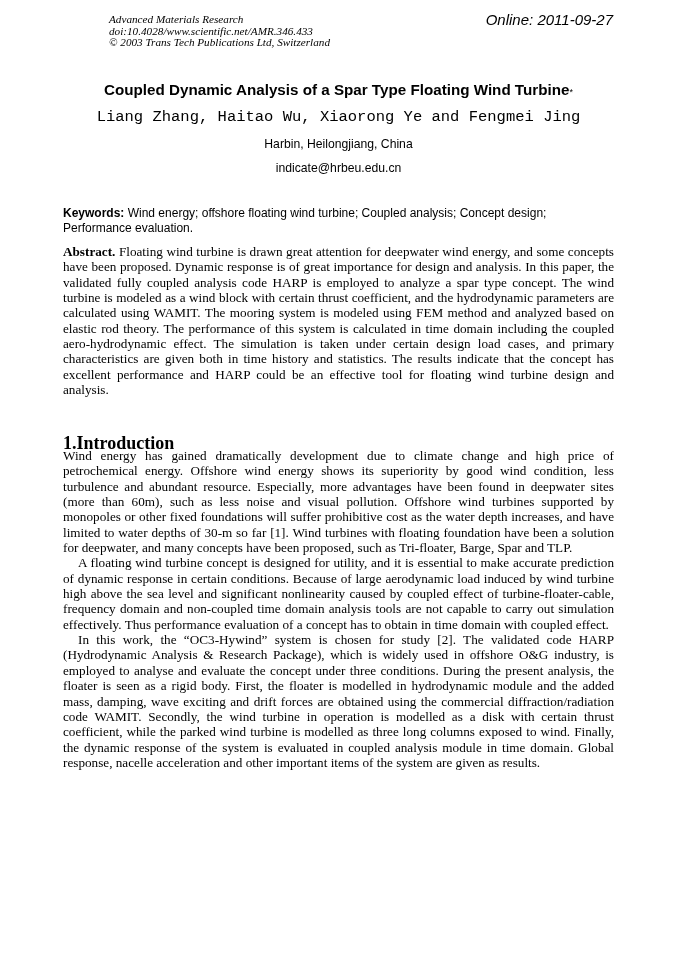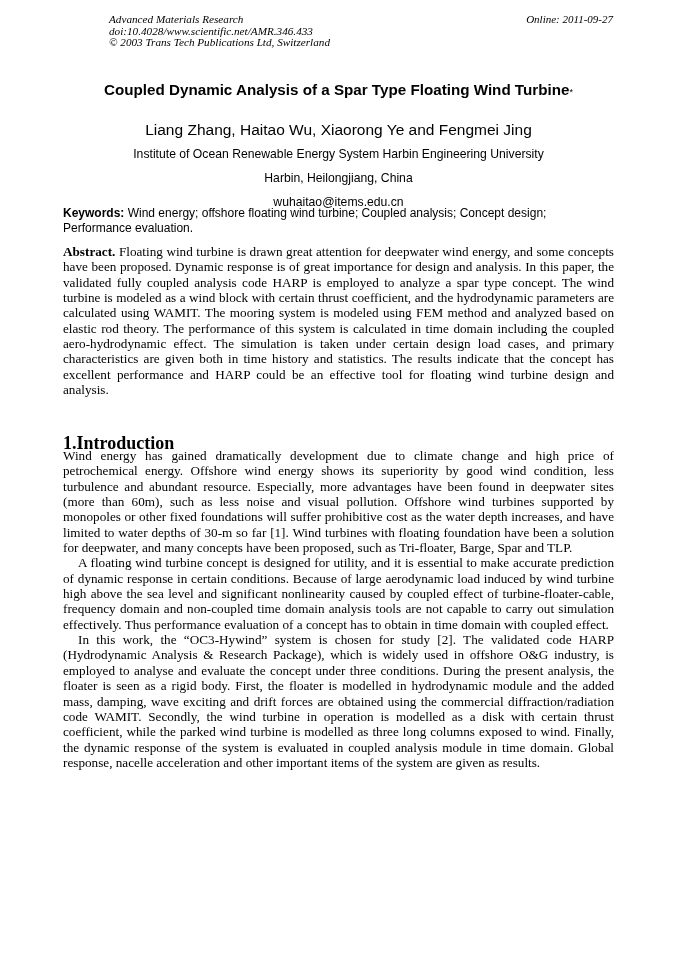--- a/index.html
+++ b/index.html
@@ -1,26 +1,26 @@
 <!DOCTYPE html>
 <html><head>
 <meta charset="utf-8">
 <style>
   html, body { margin: 0; padding: 0; background: #ffffff; }
   body { width: 678px; height: 959px; position: relative; overflow: hidden; color: #000; }
   .page { position: absolute; left: 63px; top: 0; width: 551px; }
 
   .journal-header { position: absolute; left: 12px; top: 14px; width: 551px; font-family: "Liberation Serif", serif; font-style: italic; font-size: 11.2px; line-height: 11.5px; margin-left: 34px; }
   .journal-header .line { display: block; white-space: nowrap; }
-  .online { position: absolute; right: 1px; top: 14px; font-family: Liberation Serif, serif; font-style: italic; font-size: 11px; line-height: 11.5px; white-space: nowrap; }
+  .online { position: absolute; right: 1px; top: 14px; font-family: Liberation Sans, sans-serif; font-style: italic; font-size: 15px; line-height: 11.5px; white-space: nowrap; }
 
   .title-block { position: absolute; left: 0; top: 80px; width: 551px; text-align: center; font-family: "Liberation Sans", sans-serif; }
   .title { font-weight: bold; font-size: 15.2px; line-height: 20px; white-space: nowrap; }
   .title .star { font-weight: normal; font-size: 9px; vertical-align: 0px; }
-  .authors { font-size: 15.5px; line-height: 20px; margin-top: 18px; white-space: nowrap; }
+  .authors { font-size: 15.5px; line-height: 20px; margin-top: 5px; white-space: nowrap; font-family: Liberation Mono, monospace; }
   .affil { font-size: 12.2px; line-height: 14px; margin-top: 7px; white-space: nowrap; }
   .affil2 { font-size: 12.2px; line-height: 14px; margin-top: 10px; white-space: nowrap; }
   .email { font-size: 12.2px; line-height: 14px; margin-top: 10px; white-space: nowrap; }
 
   .keywords { position: absolute; left: 0; top: 206px; width: 551px; font-family: "Liberation Sans", sans-serif; font-size: 12px; line-height: 15.3px; }
   .keywords .kw-label { font-weight: bold; }
 
   .abstract { position: absolute; left: 0; top: 244px; width: 551px; font-family: Liberation Serif, serif; font-size: 13.2px; line-height: 15.35px; text-align: justify; }
   .abstract .abs-label { font-weight: bold; }
 
@@ -38,23 +38,22 @@
   <div class="journal-header">
     <span class="line">Advanced Materials Research</span>
     <span class="line">doi:10.4028/www.scientific.net/AMR.346.433</span>
     <span class="line">© 2003 Trans Tech Publications Ltd, Switzerland</span>
   </div>
   <div class="online">Online: 2011-09-27</div>
 
   <div class="title-block">
     <div class="title"><span>Coupled Dynamic Analysis of a Spar Type Floating Wind Turbine</span><span class="star">*</span></div>
     <div class="authors">Liang Zhang, Haitao Wu, Xiaorong Ye and Fengmei Jing</div>
-    <div class="affil">Institute of Ocean Renewable Energy System Harbin Engineering University</div>
     <div class="affil2">Harbin, Heilongjiang, China</div>
-    <div class="email">wuhaitao@items.edu.cn</div>
+    <div class="email">indicate@hrbeu.edu.cn</div>
   </div>
 
   <div class="keywords"><span class="kw-label">Keywords:</span><span> Wind energy; offshore floating wind turbine; Coupled analysis; Concept design; Performance evaluation.</span></div>
 
   <div class="abstract"><span class="abs-label">Abstract.</span><span> Floating wind turbine is drawn great attention for deepwater wind energy, and some concepts have been proposed. Dynamic response is of great importance for design and analysis. In this paper, the validated fully coupled analysis code HARP is employed to analyze a spar type concept. The wind turbine is modeled as a wind block with certain thrust coefficient, and the hydrodynamic parameters are calculated using WAMIT. The mooring system is modeled using FEM method and analyzed based on elastic rod theory. The performance of this system is calculated in time domain including the coupled aero-hydrodynamic effect. The simulation is taken under certain design load cases, and primary characteristics are given both in time history and statistics. The results indicate that the concept has excellent performance and HARP could be an effective tool for floating wind turbine design and analysis.</span></div>
 
   <div class="section-heading">1.Introduction</div>
 
   <div class="intro">
     <p>Wind energy has gained dramatically development due to climate change and high price of petrochemical energy. Offshore wind energy shows its superiority by good wind condition, less turbulence and abundant resource. Especially, more advantages have been found in deepwater sites (more than 60m), such as less noise and visual pollution. Offshore wind turbines supported by monopoles or other fixed foundations will suffer prohibitive cost as the water depth increases, and have limited to water depths of 30-m so far [1]. Wind turbines with floating foundation have been a solution for deepwater, and many concepts have been proposed, such as Tri-floater, Barge, Spar and TLP.</p>

